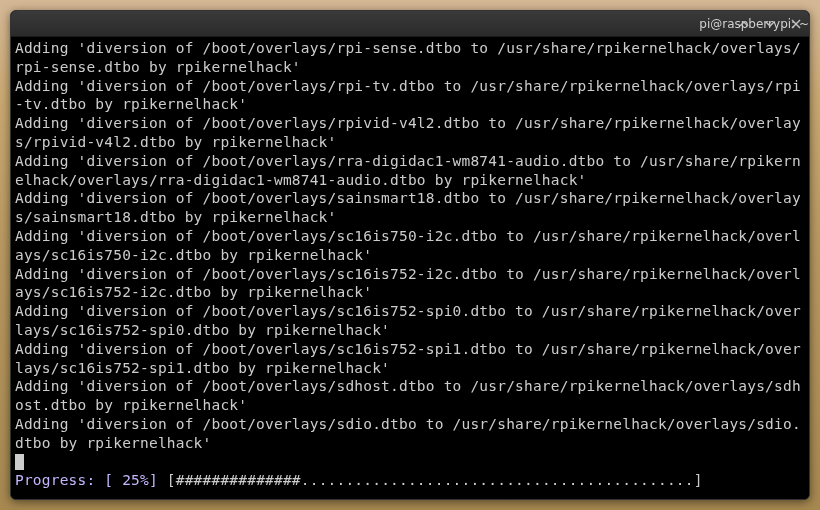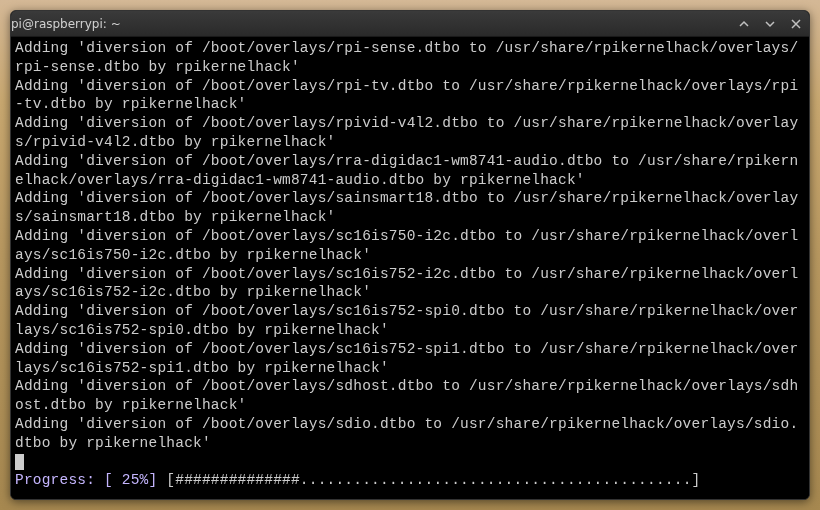--- a/index.html
+++ b/index.html
@@ -27,21 +27,21 @@
       display: flex;
       flex-direction: column;
       overflow: hidden;
       border: 1px solid #333;
     }
     .titlebar {
       height: 26px;
       background: linear-gradient(to bottom, #3a3a3a, #2a2a2a);
       display: flex;
       align-items: center;
-      justify-content: flex-start;
+      justify-content: flex-end;
       position: relative;
       color: #d0d0d0;
       font-family: "DejaVu Sans", sans-serif;
       font-size: 12px;
       border-bottom: 1px solid #1a1a1a;
     }
     .title-text {
       font-weight: normal;
     }
     .window-controls {
@@ -71,21 +71,20 @@
       flex: 1;
       background: #000000;
       color: #cccccc;
       font-size: 14.5px;
       line-height: 18.8px;
       padding: 2px 4px;
       overflow: hidden;
       white-space: pre-wrap;
       word-break: break-all;
       letter-spacing: 0.2px;
-      font-family: Liberation Mono, monospace;
     }
     .log-line {
       display: block;
     }
     .progress-line {
       color: #c4b5fd;
     }
     .progress-bar-text {
       color: #cccccc;
     }

